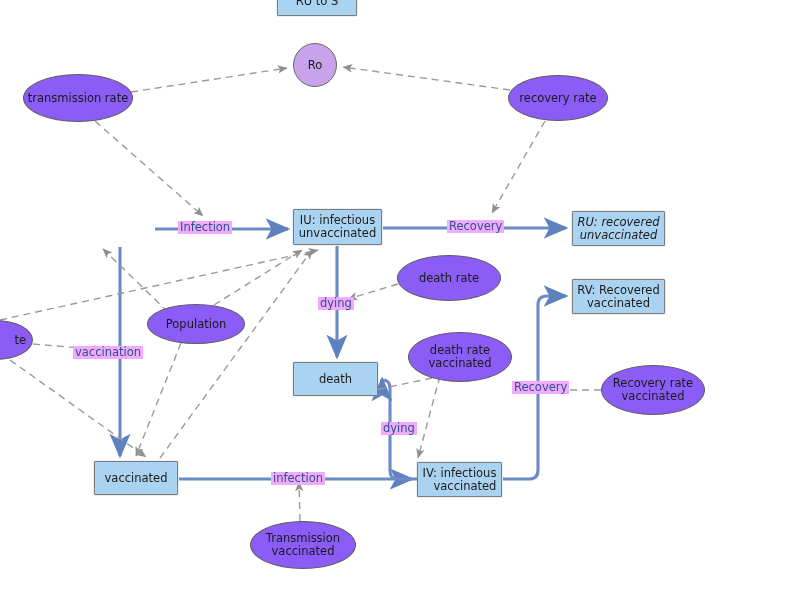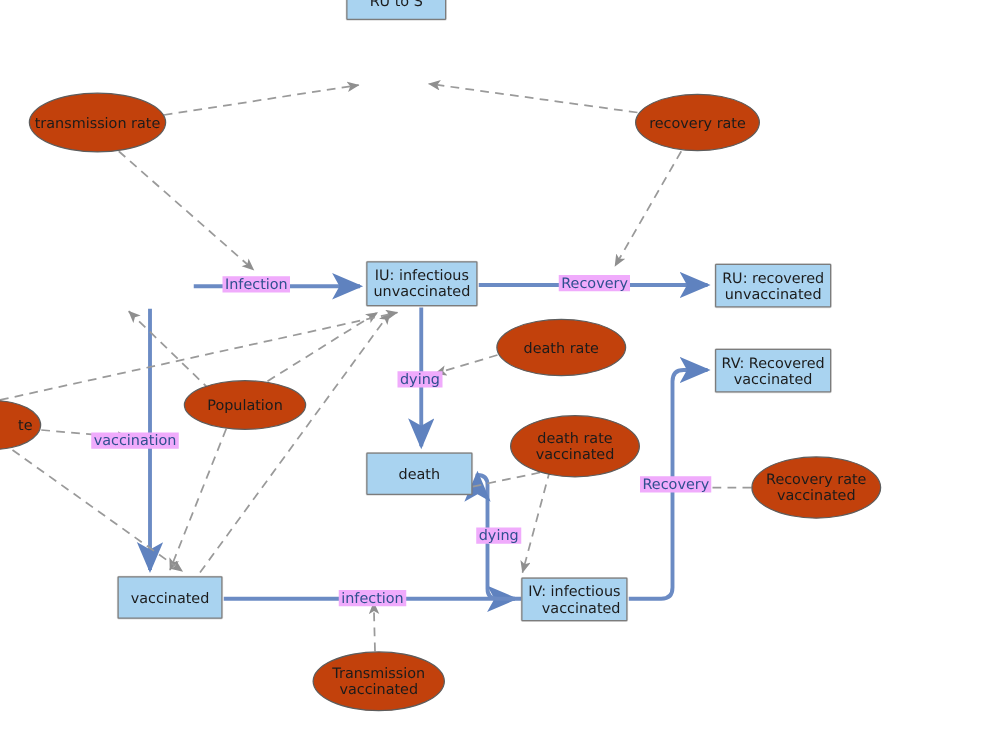--- a/index.html
+++ b/index.html
@@ -33,21 +33,21 @@
     line-height: 13px;
     z-index: 3;
   }
   .box {
     background: #a9d3f0;
     border: 1.6px solid #7c7c7c;
     border-radius: 1px;
     box-shadow: 0 0 0 0.5px rgba(120,120,120,0.25);
   }
   .ellipse {
-    background: #c2410c;
+    background: #8b5cf6;
     border: 1.4px solid #5d5d5d;
     border-radius: 50%;
   }
   .circle {
     background: #c9a2ec;
     border: 1.6px solid #6a6a6a;
     border-radius: 50%;
   }
   .edge-label {
     position: absolute;
@@ -134,21 +134,21 @@
     <span>RU to S</span>
   </div>
 
 
   <div class="node box" style="left:293px; top:209px; width:89px; height:36px; white-space:pre-line;">
     <span style="white-space:pre-line;">IU: infectious
 unvaccinated</span>
   </div>
 
   <div class="node box" style="left:572px; top:211px; width:93px; height:35px;">
-    <span style="white-space:pre-line;">RU: recovered
+    <span style="white-space:pre-line;font-style:italic;">RU: recovered
 unvaccinated</span>
   </div>
 
   <div class="node box" style="left:572px; top:279px; width:93px; height:35px;">
     <span style="white-space:pre-line;">RV: Recovered
 vaccinated</span>
   </div>
 
   <div class="node box" style="left:293px; top:362px; width:85px; height:34px;">
     <span>death</span>
@@ -191,20 +191,23 @@
 
   <div class="node ellipse" style="left:250px; top:521px; width:106px; height:48px;">
     <span style="white-space:pre-line;">Transmission
 vaccinated</span>
   </div>
 
   <div class="node ellipse" style="left:-43px; top:320px; width:76px; height:40px; justify-content:flex-end; padding-right:6px;">
     <span>te</span>
   </div>
 
+  <div class="node circle" style="left:293px; top:43px; width:44px; height:44px;">
+    <span>Ro</span>
+  </div>
 
   <div class="edge-label" style="left:178px; top:221px;">Infection</div>
 
   <div class="edge-label" style="left:447px; top:220px;">Recovery</div>
 
   <div class="edge-label" style="left:318px; top:297px;">dying</div>
 
   <div class="edge-label" style="left:73px; top:346px;">vaccination</div>
 
   <div class="edge-label" style="left:271px; top:472px;">infection</div>

